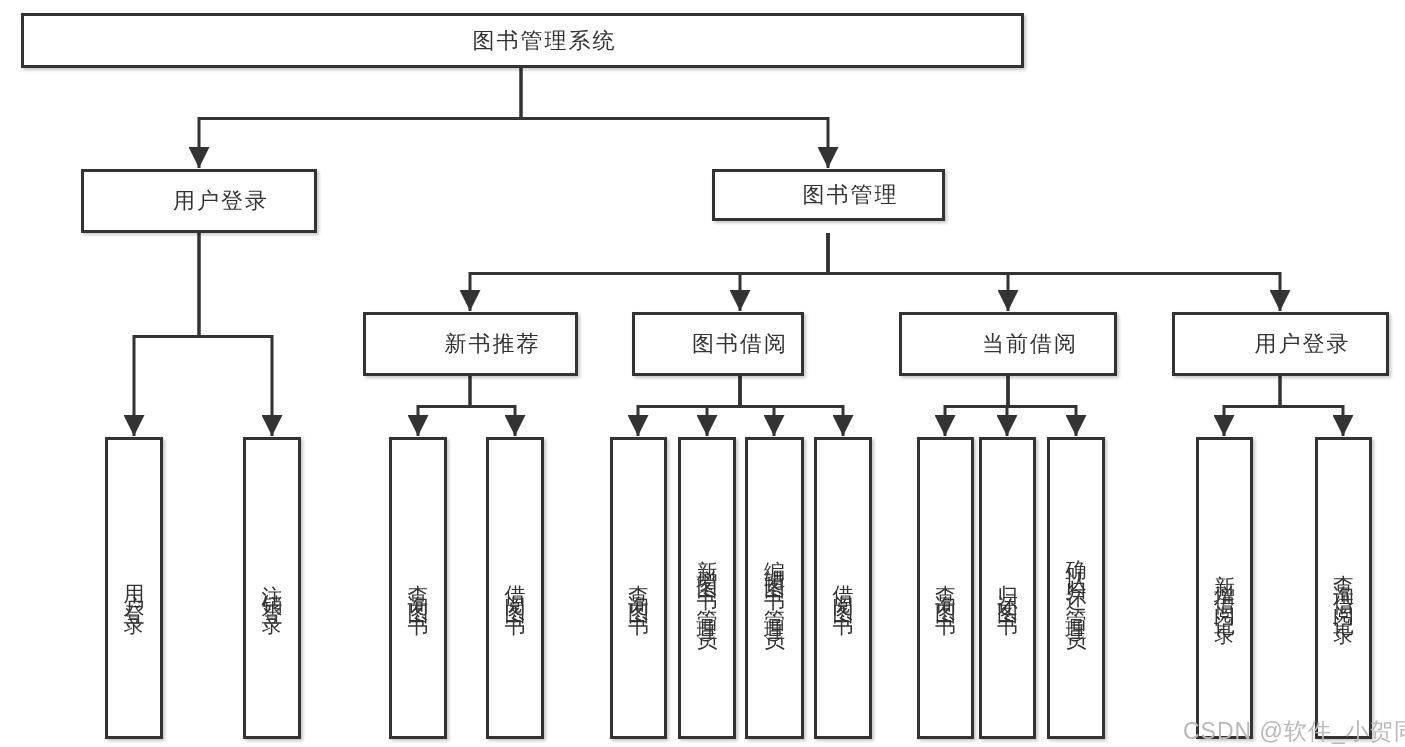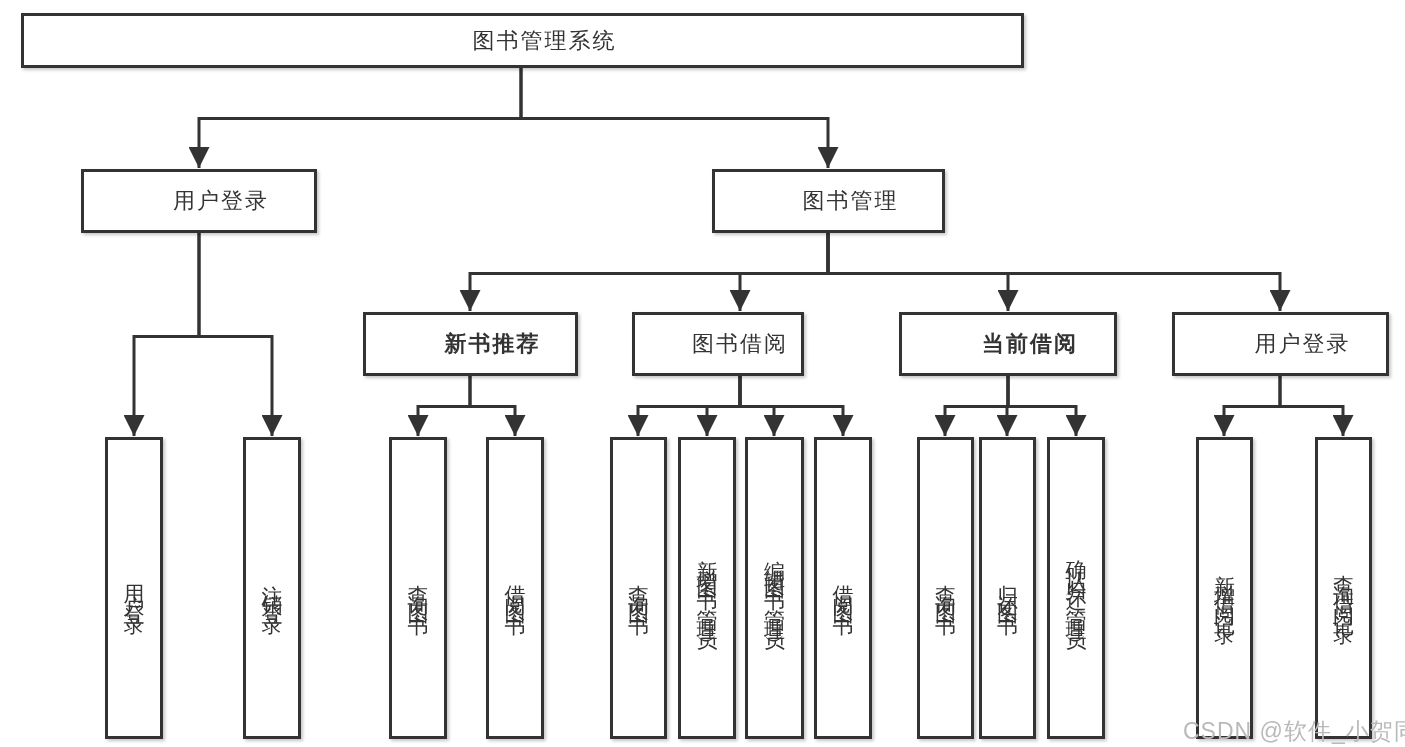--- a/index.html
+++ b/index.html
@@ -95,25 +95,25 @@
       <path d="M1008,376 L1008,406.5 L1076,406.5 L1076,436" marker-end="url(#arrow)"></path>
 
       <path d="M1280,376 L1280,406.5 L1224,406.5 L1224,436" marker-end="url(#arrow)"></path>
       <path d="M1280,376 L1280,406.5 L1343,406.5 L1343,436" marker-end="url(#arrow)"></path>
     </g>
   </svg>
 
   <div class="node hbox" style="left:21px; top:13px; width:1003px; height:55px;">图书管理系统</div>
 
   <div class="node hbox" style="left:81px; top:169px; width:236px; height:64px;">用户登录</div>
-  <div class="node hbox" style="left:712px; top:169px; width:233px; height:64px;">图书管理</div>
+  <div class="node hbox" style="left:712px; top:169px; width:233px; height:52px;">图书管理</div>
 
-  <div class="node hbox" style="left:363px; top:312px; width:215px; height:64px;font-weight:bold;">新书推荐</div>
+  <div class="node hbox" style="left:363px; top:312px; width:215px; height:64px;">新书推荐</div>
   <div class="node hbox" style="left:632px; top:312px; width:172px; height:64px;">图书借阅</div>
-  <div class="node hbox" style="left:899px; top:312px; width:218px; height:64px;font-weight:bold;">当前借阅</div>
+  <div class="node hbox" style="left:899px; top:312px; width:218px; height:64px;">当前借阅</div>
   <div class="node hbox" style="left:1172px; top:312px; width:217px; height:64px;">用户登录</div>
 
   <div class="node vbox" style="left:105px; top:437px; width:58px; height:302px;">
     <span>用户登录</span>
   </div>
   <div class="node vbox" style="left:243px; top:437px; width:58px; height:302px;">
     <span>注销登录</span>
   </div>
 
   <div class="node vbox" style="left:389px; top:437px; width:58px; height:302px;">

